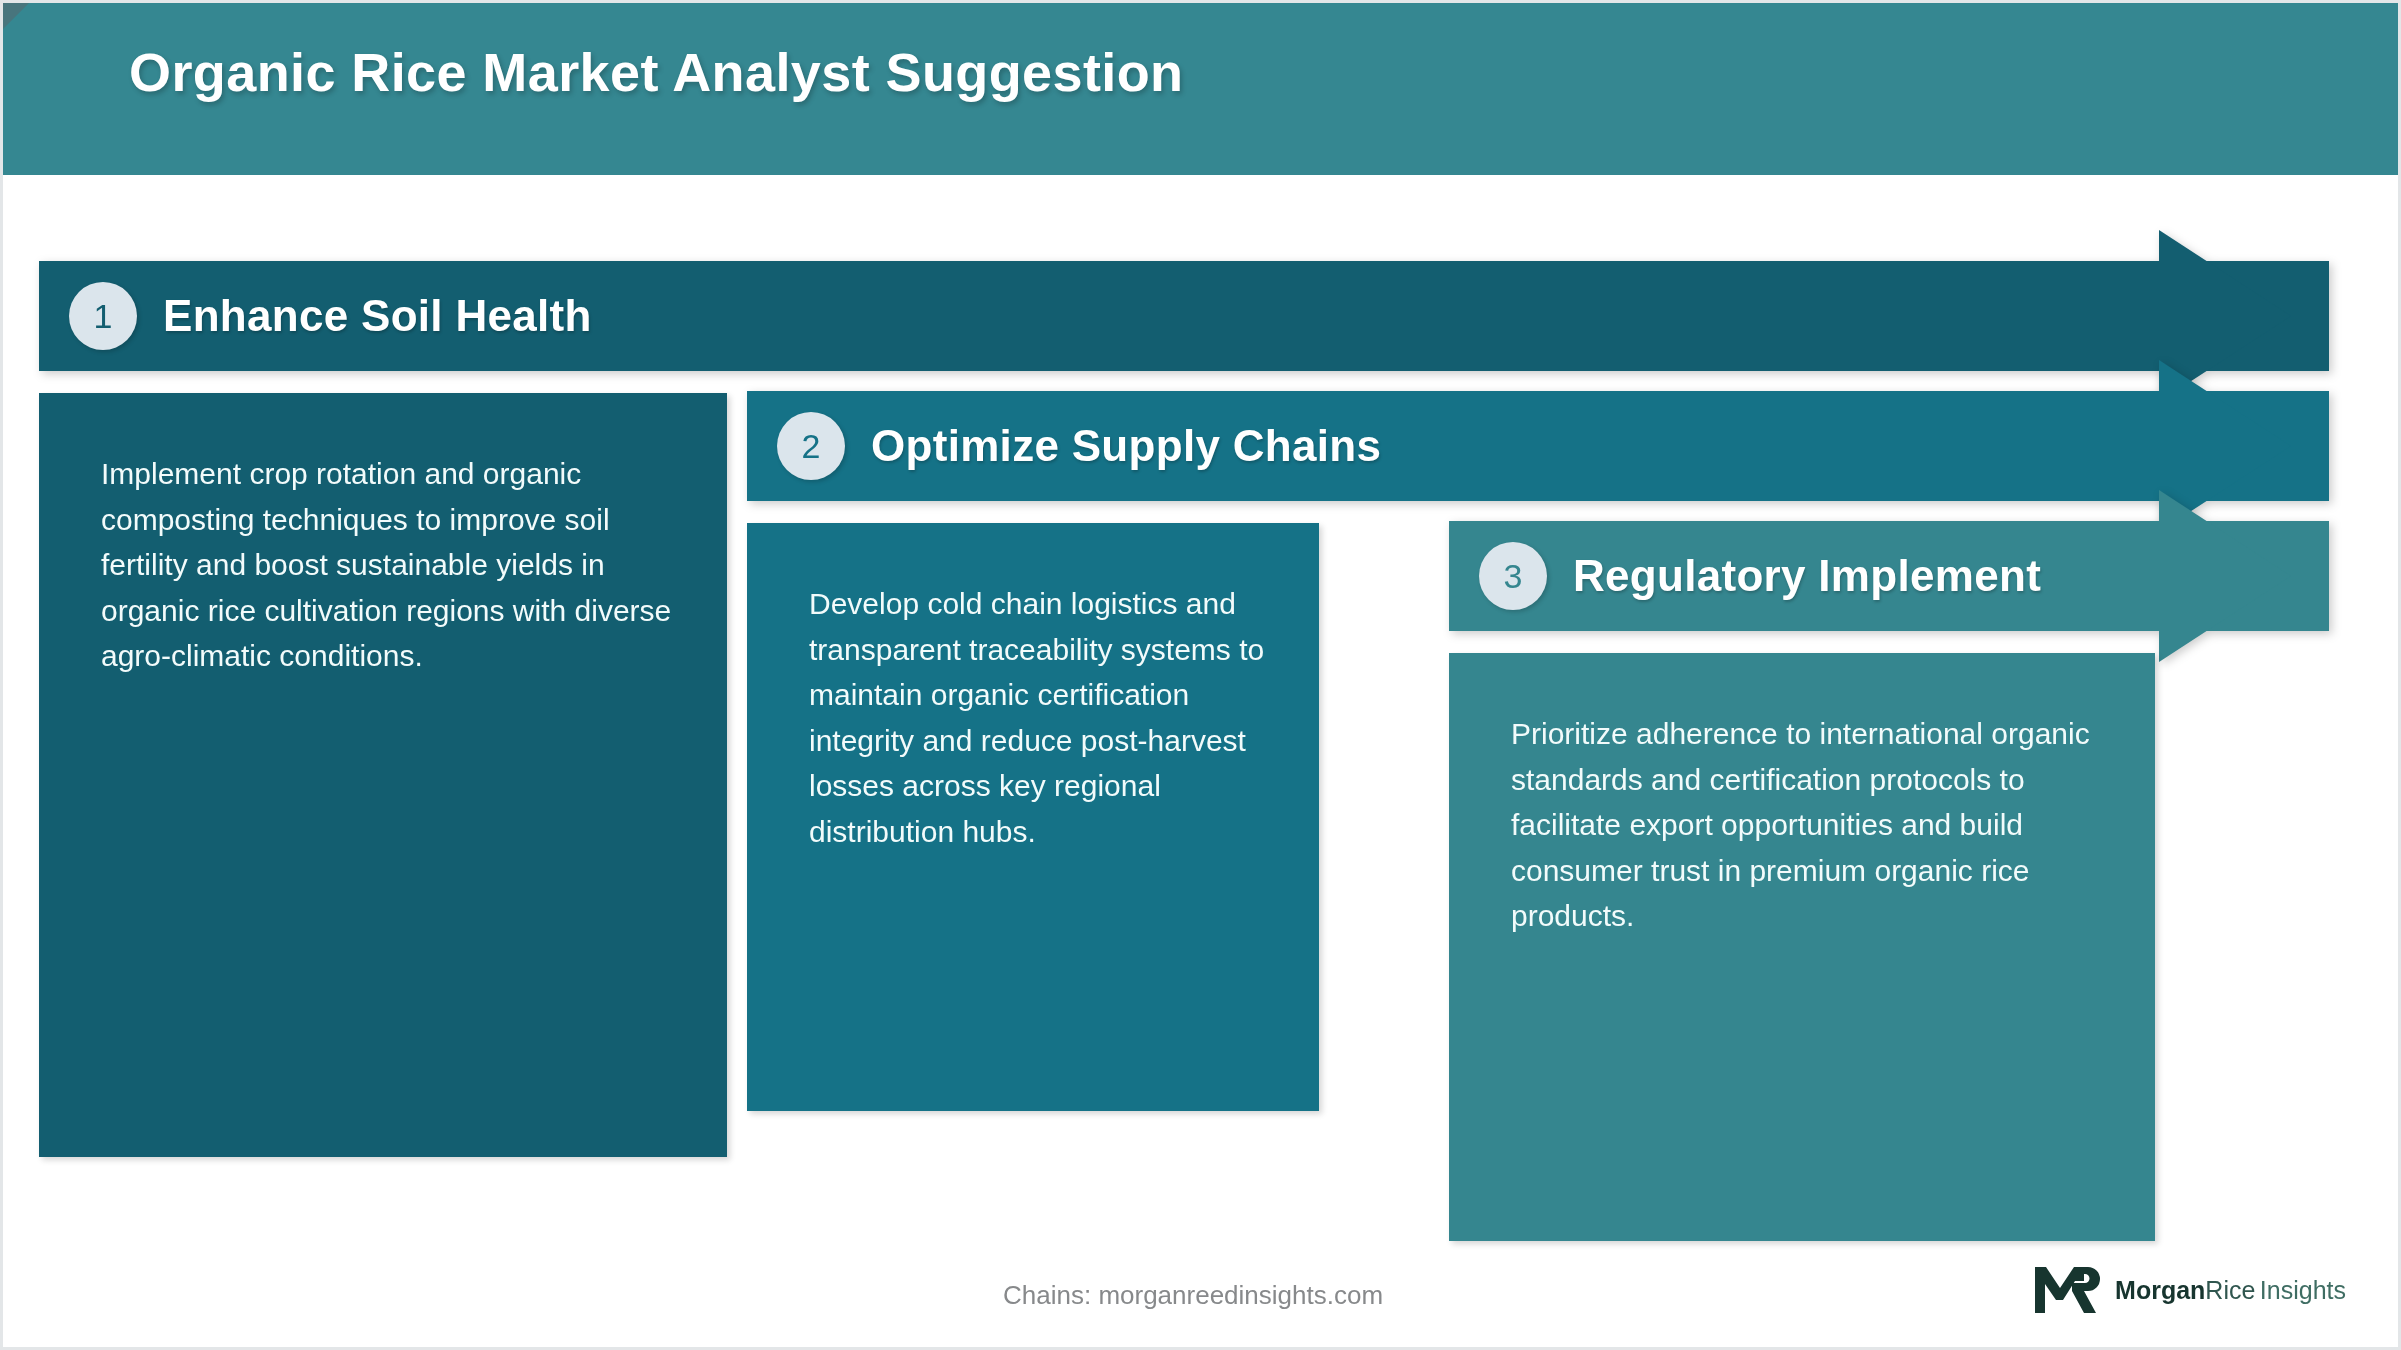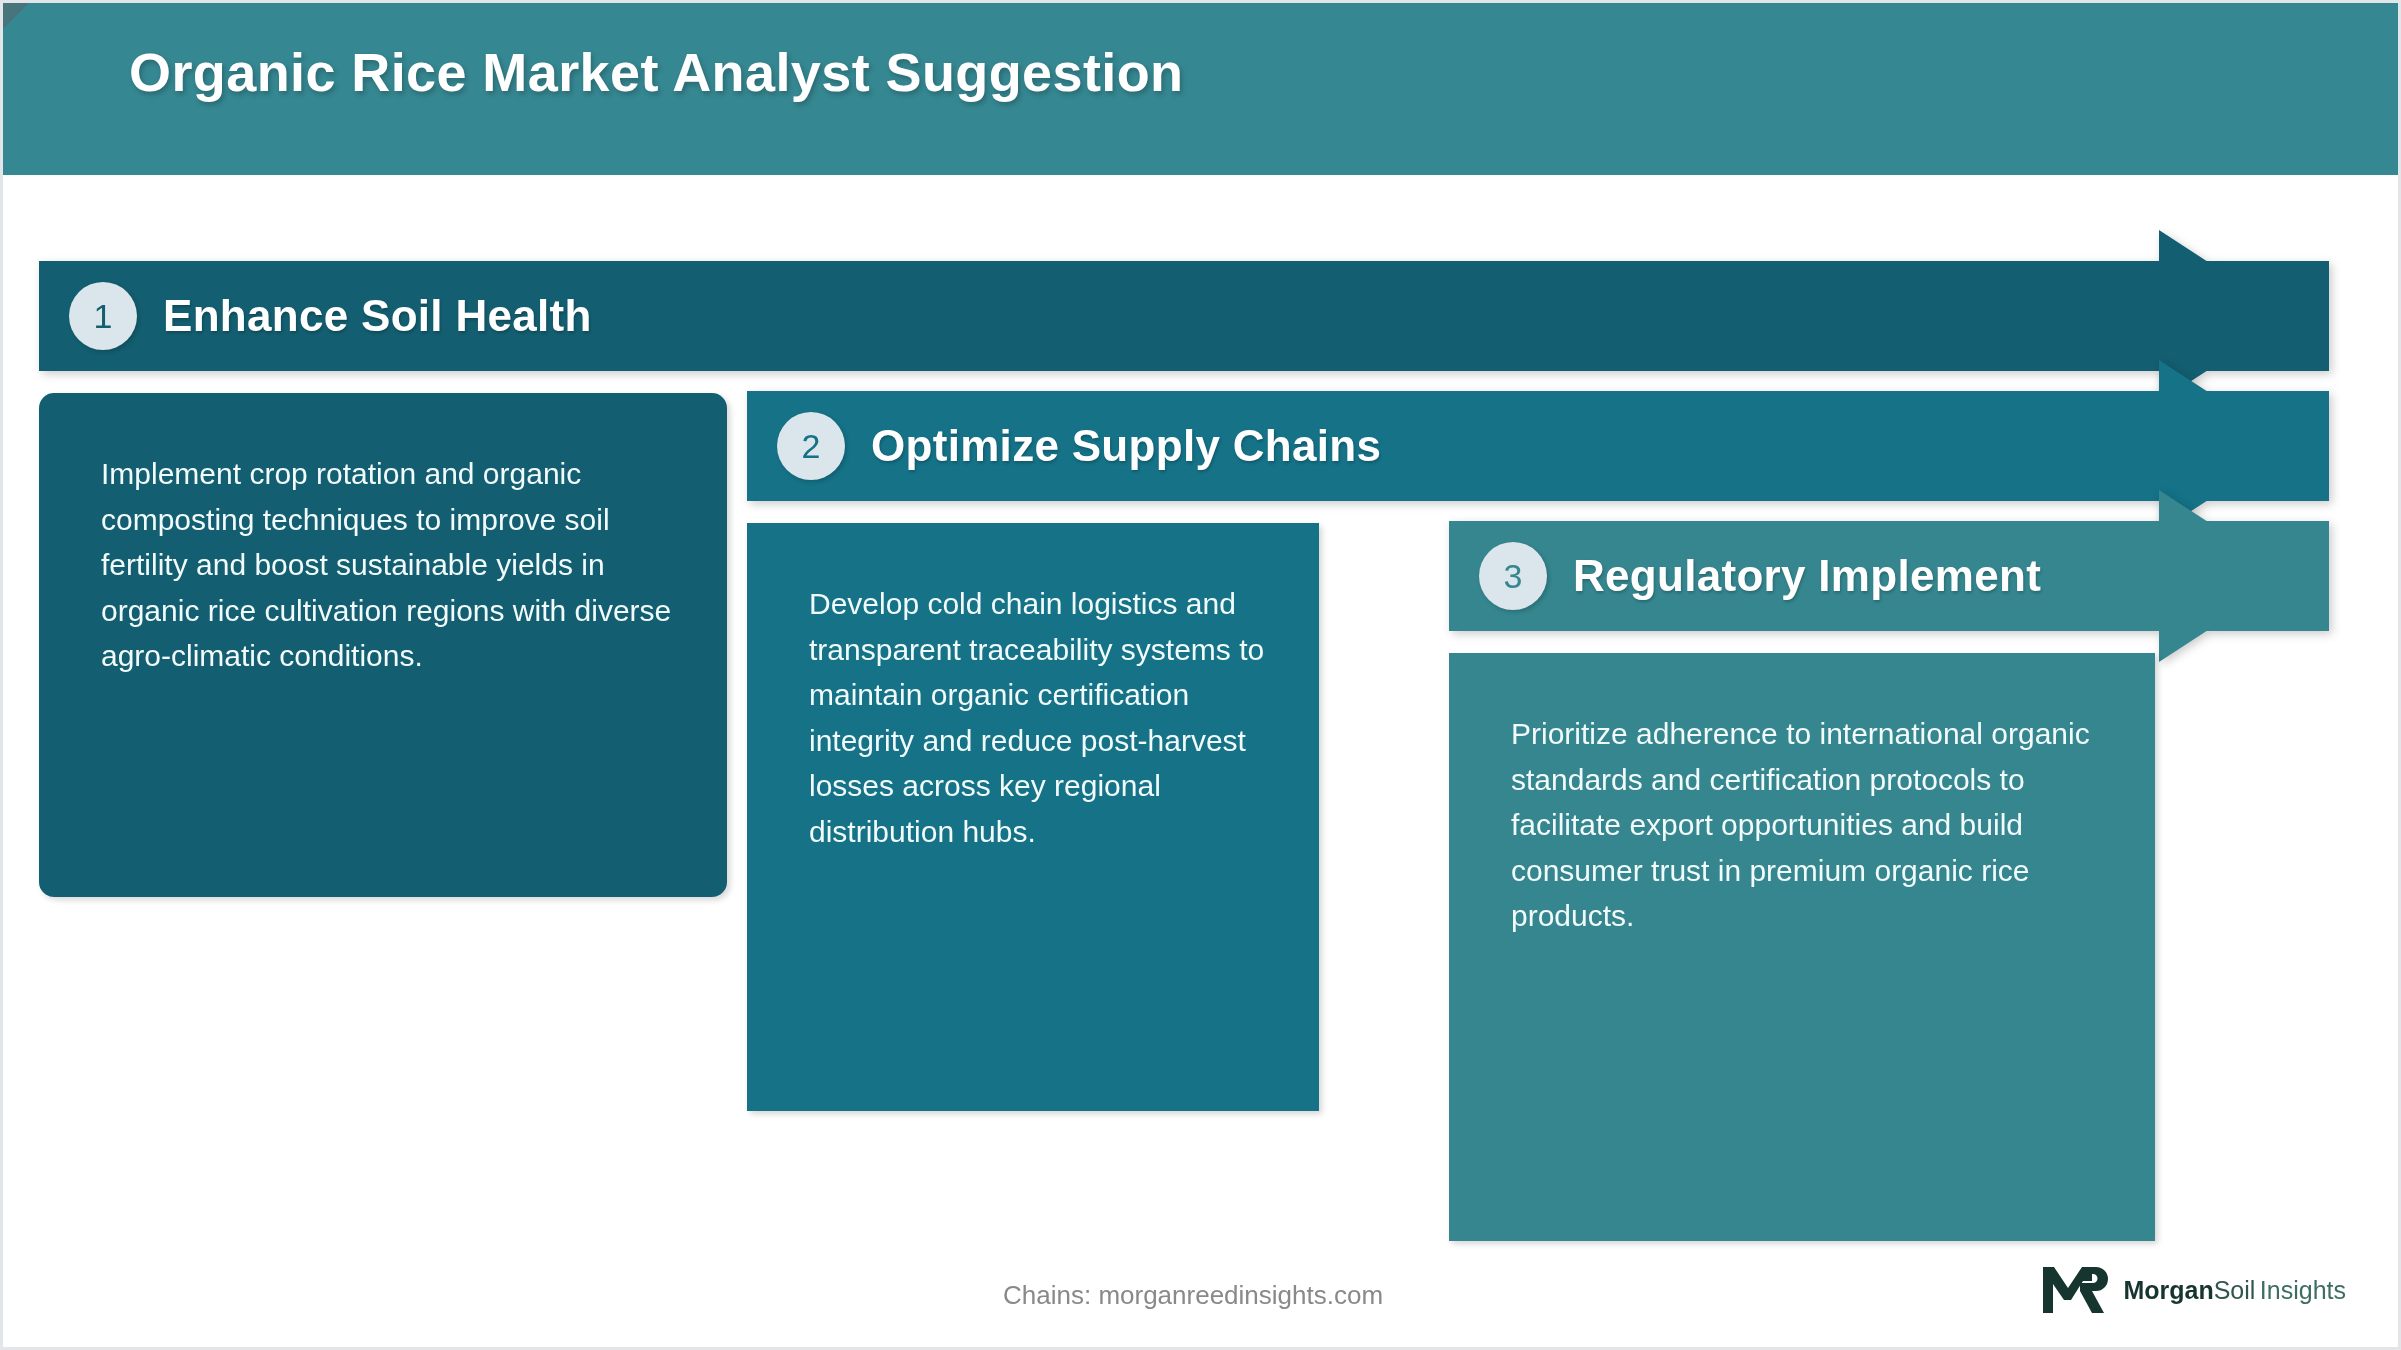--- a/index.html
+++ b/index.html
@@ -132,21 +132,21 @@
 
   
   #bar-1 { left: 36px;   top: 258px; width: 2290px; background: #135e70; }
   #bar-2 { left: 744px;  top: 388px; width: 1582px; background: #157287; }
   #bar-3 { left: 1446px; top: 518px; width: 880px;  background: #35868f; }
 
   #bar-1 .head { border-top: 86px solid transparent; border-bottom: 86px solid transparent; border-left: 132px solid #135e70; right: 38px; }
   #bar-2 .head { border-top: 86px solid transparent; border-bottom: 86px solid transparent; border-left: 132px solid #157287; right: 38px; }
   #bar-3 .head { border-top: 86px solid transparent; border-bottom: 86px solid transparent; border-left: 132px solid #35868f; right: 38px; }
 
-  #card-1 { left: 36px;   top: 390px; width: 688px;  height: 504px;  background: #135e70; border-radius: 15px; }
+  #card-1 { left: 36px;   top: 390px; width: 688px;  height: 764px;  background: #135e70; }
   #card-2 { left: 744px;  top: 520px; width: 572px;  height: 588px;  background: #157287; }
   #card-3 { left: 1446px; top: 650px; width: 706px;  height: 588px;  background: #35868f; }
 
   
   .source {
     position: absolute;
     left: 1000px;
     top: 1277px;
     font-size: 26px;
     color: #87898b;
@@ -215,18 +215,18 @@
   <div class="source">Chains: morganreedinsights.com</div>
 
   <div class="logo">
     <span class="logo-mark">
       <svg width="72" height="56" viewBox="0 0 72 56" aria-hidden="true">
         <path d="M4 52 V6 h11 l14 21 L43 6 h10 v14 h-9 l-12 19 h-7 L14 23 v29 z" fill="#17352f"></path>
         <path d="M44 6 h13 a12 12 0 0 1 0 24 h-4 l12 22 h-12 L41 30 v-8 h13 a4.5 4.5 0 0 0 0-9 h-10 z" fill="#17352f"></path>
       </svg>
     </span>
     <span class="logo-words">
-      <span class="logo-line1"><span>Morgan</span><span class="reed">Soil</span></span>
+      <span class="logo-line1"><span>Morgan</span><span class="reed">Rice</span></span>
       <span class="logo-line2">Insights</span>
     </span>
   </div>
 
 </div>
 
 </body></html>

